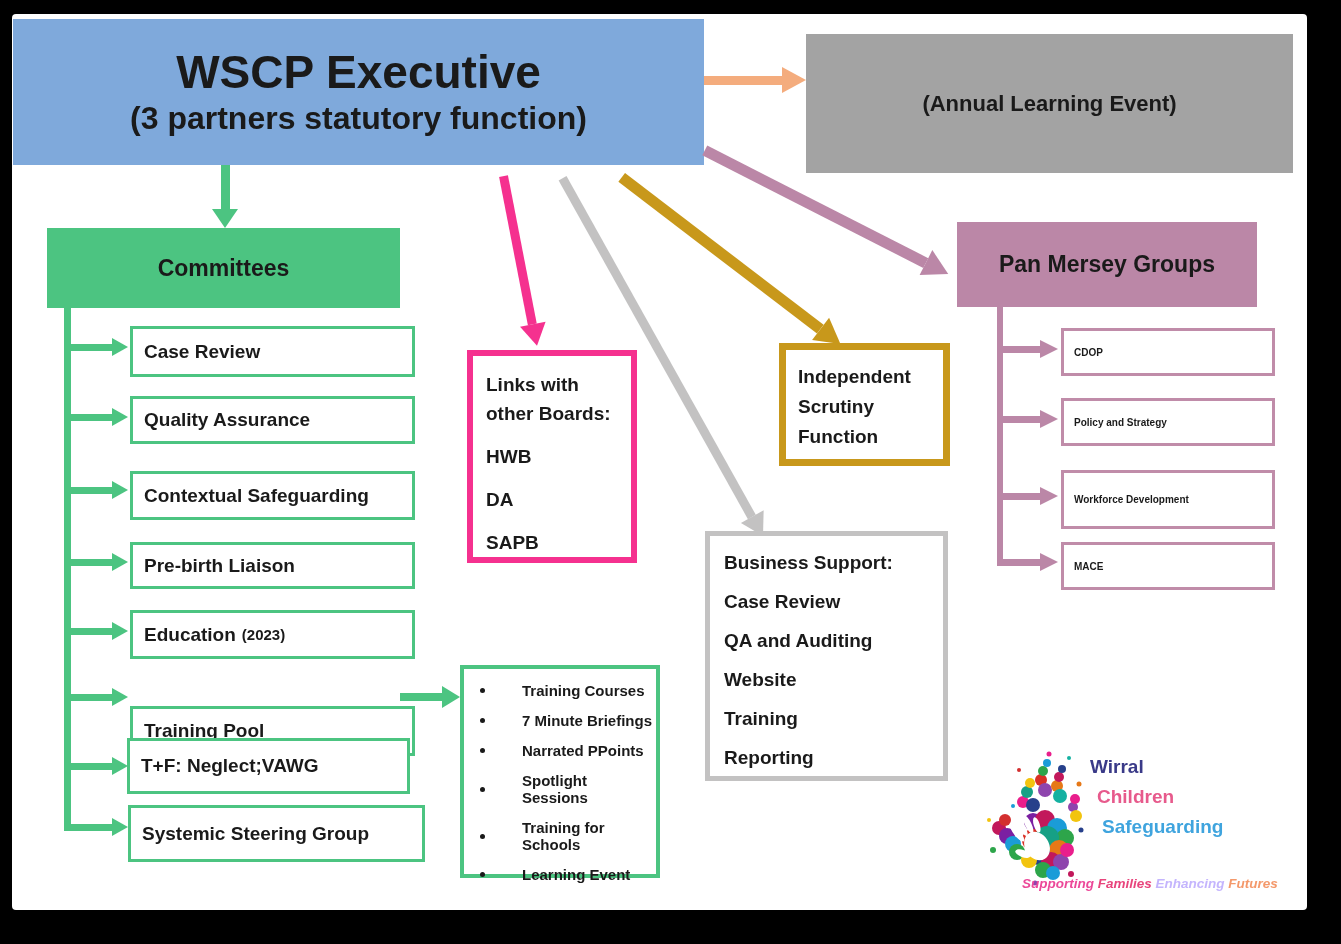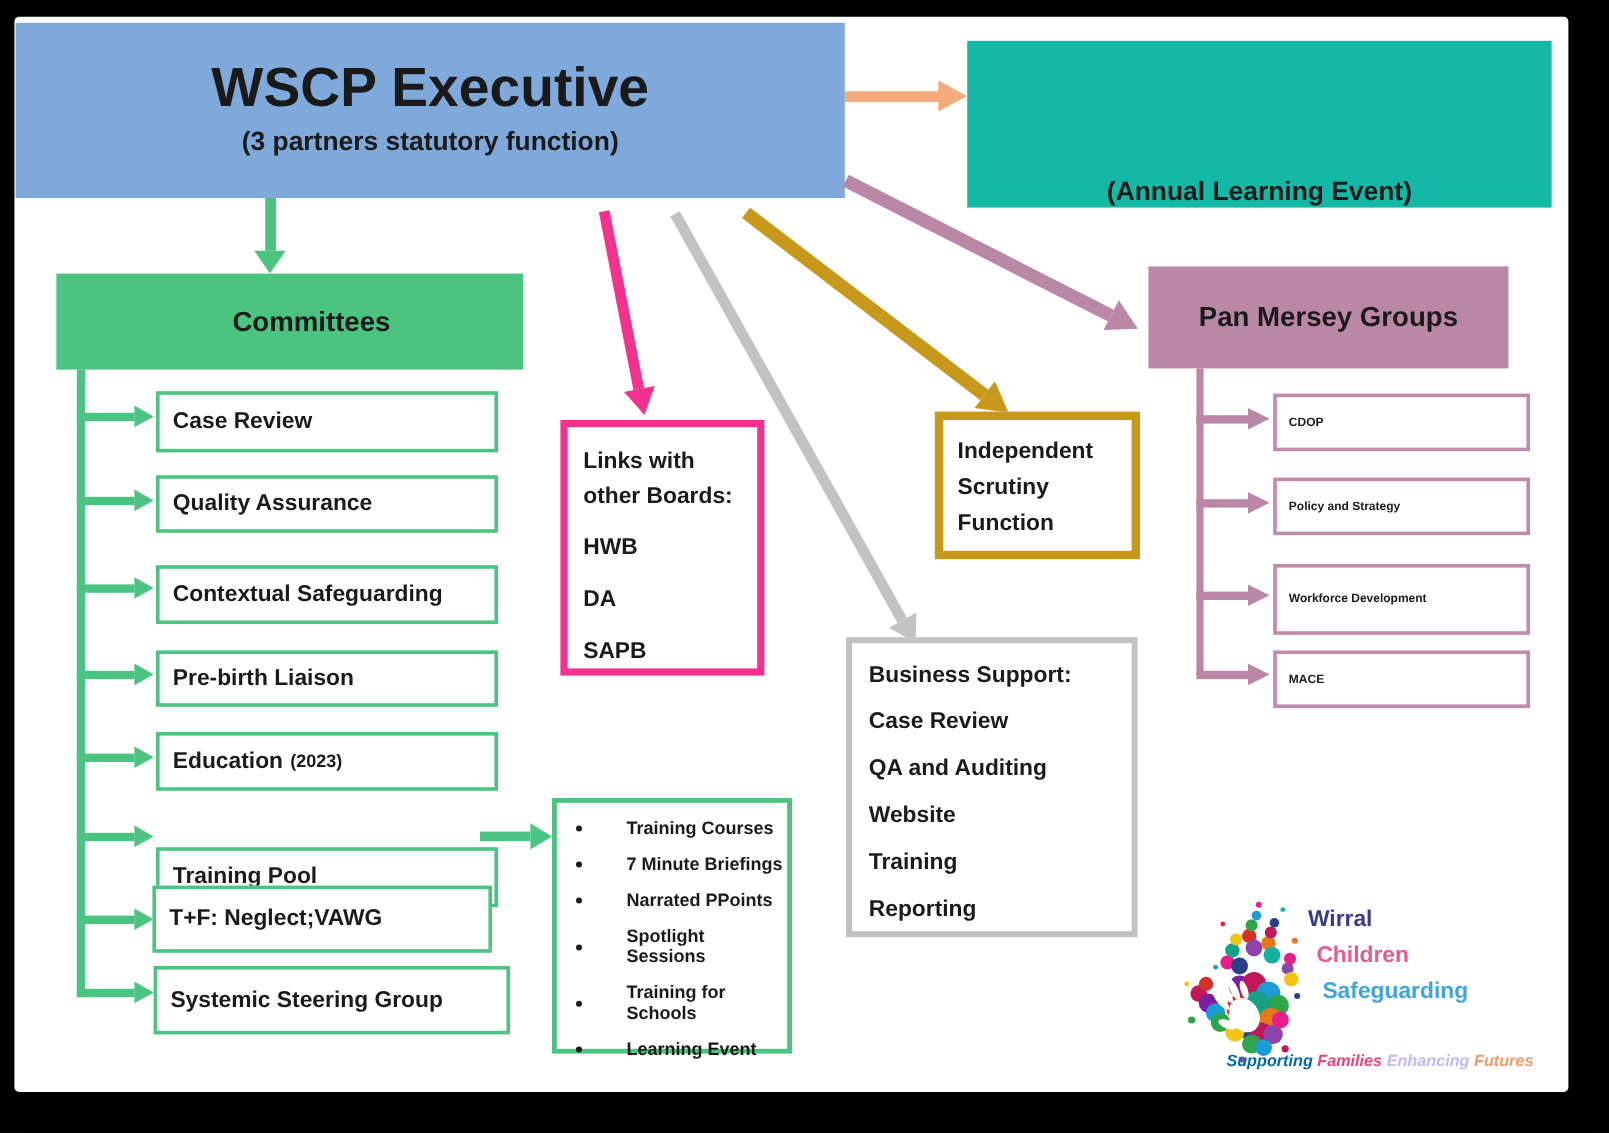--- a/index.html
+++ b/index.html
@@ -4,23 +4,23 @@
 <style>
   html,body{margin:0;padding:0;background:#000;}
   .stage{position:relative;width:1341px;height:944px;background:#000;border-radius:18px;overflow:hidden;
          font-family:"Liberation Sans",sans-serif;font-weight:bold;color:#1a1a1a;}
   .sheet{position:absolute;left:12px;top:14px;width:1295px;height:896px;background:#fff;border-radius:4px;}
   .abs{position:absolute;}
   
   .fill-box{position:absolute;display:flex;align-items:center;justify-content:center;text-align:center;}
   .exec{left:13px;top:19px;width:691px;height:146px;background:#7fa9db;flex-direction:column;}
   .exec-title{font-size:46px;line-height:52px;}
-  .exec-sub{font-size:22px;line-height:40px;}
-  .annual{left:806px;top:34px;width:487px;height:139px;background:#14b8a6;font-size:22px;align-items:flex-end;}
-  .committees-hdr{left:47px;top:228px;width:353px;height:80px;background:#4cc481;font-size:23px;padding-left:36px;}
+  .exec-sub{font-size:32px;line-height:40px;}
+  .annual{left:806px;top:34px;width:487px;height:139px;background:#a3a3a3;font-size:22px;}
+  .committees-hdr{left:47px;top:228px;width:353px;height:80px;background:#4cc481;font-size:23px;}
   .panmersey-hdr{left:957px;top:222px;width:300px;height:85px;background:#bb87a7;font-size:23px;}
   
   .obox{position:absolute;background:#fff;display:flex;align-items:center;}
   .green-item{border:3px solid #4cc481;font-size:19px;padding-left:11px;}
   .mauve-item{border:3px solid #c08ca9;font-size:10px;padding-left:10px;line-height:19px;}
   .small-suffix{font-size:15px;margin-left:6px;}
   .pink-box{left:467px;top:350px;width:170px;height:213px;border:6px solid #f5318f;display:block;padding:14px 0 0 13px;box-sizing:border-box;font-size:19px;}
   .gold-box{left:779px;top:343px;width:171px;height:123px;border:7px solid #c8981b;display:block;padding:12px 0 0 12px;box-sizing:border-box;font-size:19px;line-height:30px;}
   .gray-box{left:705px;top:531px;width:243px;height:250px;border:5px solid #c3c2c2;display:block;padding:16px 0 0 14px;box-sizing:border-box;font-size:19px;}
   .gray-box div{margin-bottom:17px;}
@@ -35,21 +35,21 @@
   .diag{position:absolute;display:flex;align-items:center;transform-origin:left center;}
   .diag .bar{flex:0 0 auto;}
   .diag .head{width:0;height:0;flex:0 0 auto;}
   
   .logo-word{position:relative;font-size:19px;line-height:30px;}
   .lw0{color:#3a3a88;margin-left:7px;}
   .lw1{color:#3fa4de;margin-left:19px;}
   .lw2{color:#e75a8c;margin-left:14px;}
   .lw3{color:#2f9f4d;margin-left:0;}
   .tagline{position:absolute;left:1022px;top:876px;width:270px;font-size:13.5px;font-style:italic;white-space:nowrap;}
-  .tg0{color:#0369a1;} .tg1{color:#e8457d;} .tg2{color:#c4b5fd;} .tg3{color:#f4996b;}
+  .tg0{color:#ec4899;} .tg1{color:#e8457d;} .tg2{color:#c4b5fd;} .tg3{color:#f4996b;}
 </style>
 </head>
 <body>
 
 <div class="stage">
   <div class="sheet"></div>
 
   <div class="fill-box exec">
     <div class="exec-title">WSCP Executive</div>
     <div class="exec-sub">(3 partners statutory function)</div>

